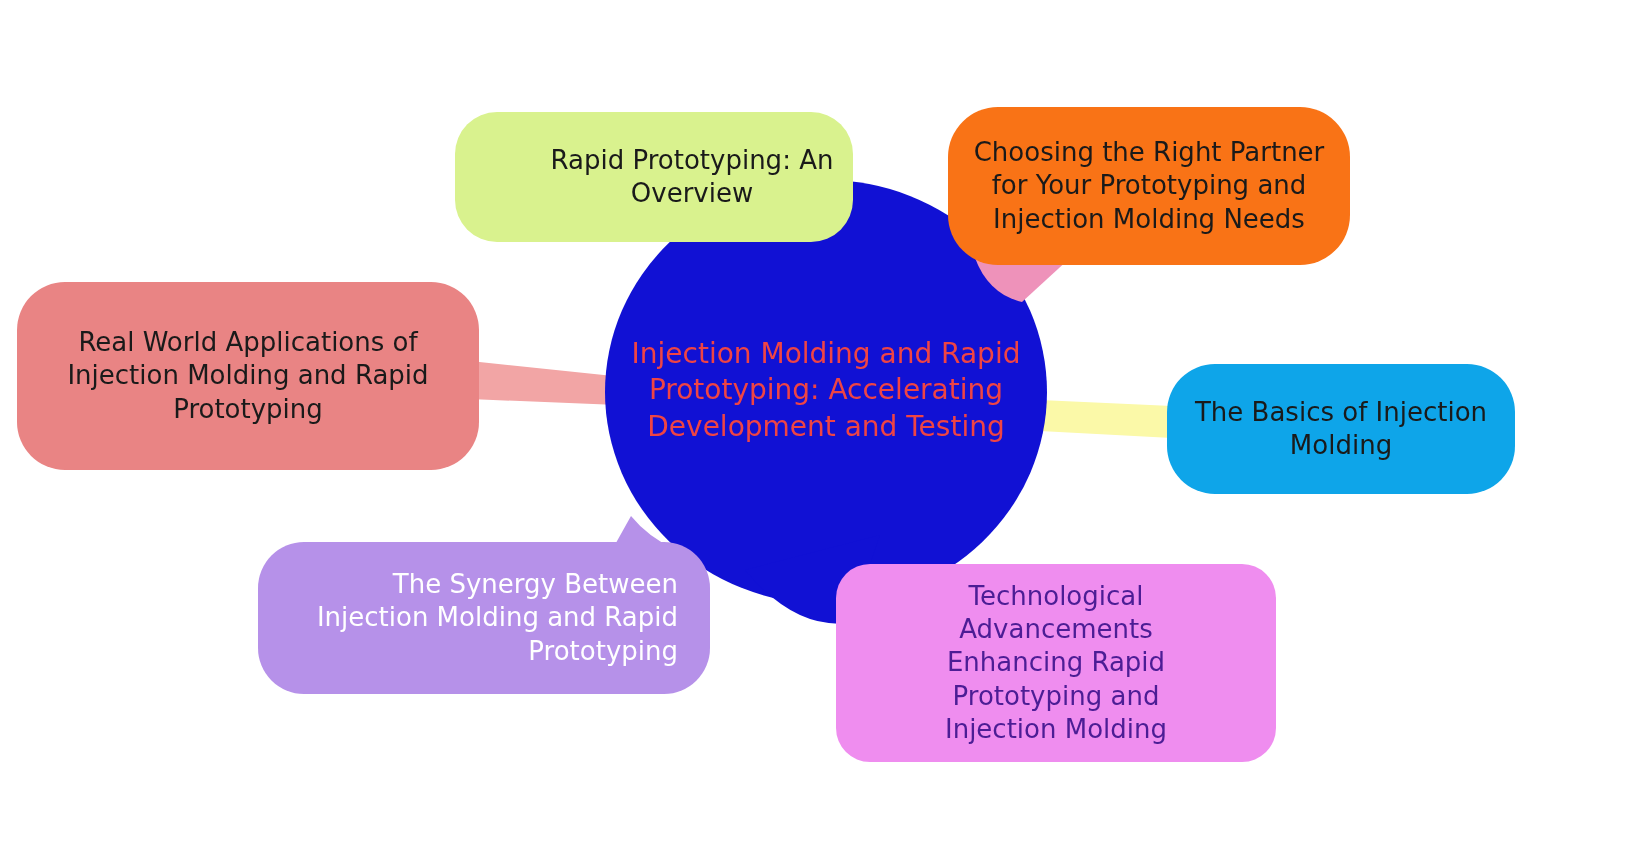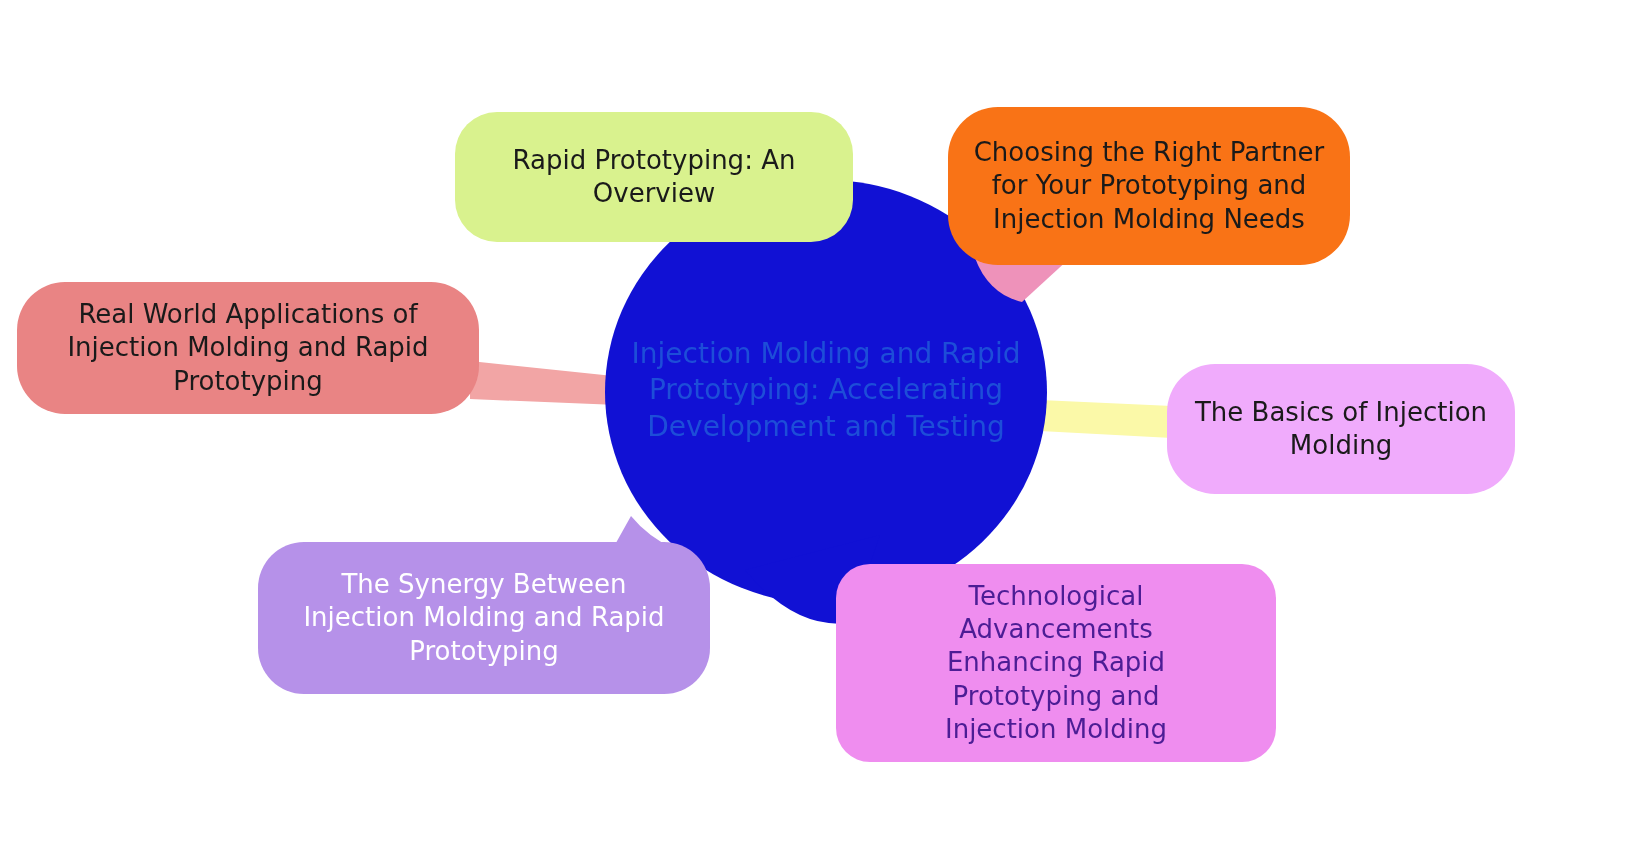--- a/index.html
+++ b/index.html
@@ -27,28 +27,28 @@
     color: #1a1a1a;
   }
   .node span { display: inline-block; }
 
   #node-green   { left: 455px;  top: 112px; width: 398px; height: 130px; border-radius: 42px; }
   #node-green span   { max-width: 322px; }
 
   #node-pink    { left: 948px;  top: 107px; width: 402px; height: 158px; border-radius: 50px; }
   #node-pink span    { max-width: 382px; }
 
-  #node-salmon  { left: 17px;   top: 282px; width: 462px; height: 132px; border-radius: 48px; }
+  #node-salmon  { left: 17px;   top: 282px; width: 462px; height: 188px; border-radius: 48px; }
   #node-salmon span  { max-width: 390px; }
 
   #node-yellow  { left: 1167px; top: 364px; width: 348px; height: 130px; border-radius: 48px; }
   #node-yellow span  { max-width: 326px; }
 
   #node-purple  { left: 258px;  top: 542px; width: 452px; height: 152px; border-radius: 46px; }
-  #node-purple span  { max-width: 388px; }
+  #node-purple span  { max-width: 388px; text-align: right; }
 
   #node-magenta { left: 836px;  top: 564px; width: 440px; height: 198px; border-radius: 34px; }
   #node-magenta span { max-width: 324px; }
 
   .center-label {
     position: absolute;
     left: 606px; top: 336px;
     width: 440px;
     text-align: center;
     font-size: 28px;
@@ -68,41 +68,41 @@
 
     <ellipse cx="826" cy="392" rx="221" ry="212" fill="#1111d4"></ellipse>
 
     <path d="M 745 570 Q 795 630 850 623 L 880 535 Z" fill="#1111d4"></path>
 
     <path d="M 975 258 L 1070 258 L 1022 302 C 1000 297 984 282 975 258 Z" fill="#ee92ba"></path>
 
     <path d="M 612 550 L 631 516 Q 648 537 676 550 Z" fill="#b691e9"></path>
   </svg>
 
-  <div class="node" id="node-green" style="background-color: rgb(217, 242, 142);">
+  <div class="node" id="node-green" style="background-color: rgb(217, 242, 142); justify-content: flex-end;">
     <span style="color: rgb(26, 26, 26);">Rapid Prototyping: An Overview</span>
   </div>
 
   <div class="node" id="node-pink" style="background-color: #f97316;">
     <span style="color: rgb(26, 26, 26);">Choosing the Right Partner for Your Prototyping and Injection Molding Needs</span>
   </div>
 
   <div class="node" id="node-salmon" style="background-color: rgb(233, 132, 132);">
     <span style="color: rgb(26, 26, 26);">Real World Applications of Injection Molding and Rapid Prototyping</span>
   </div>
 
-  <div class="node" id="node-yellow" style="background-color: #f0abfc;">
+  <div class="node" id="node-yellow" style="background-color: #0ea5e9;">
     <span style="color: rgb(26, 26, 26);">The Basics of Injection Molding</span>
   </div>
 
   <div class="node" id="node-purple" style="background-color: rgb(182, 145, 233);">
     <span style="color: rgb(255, 255, 255);">The Synergy Between Injection Molding and Rapid Prototyping</span>
   </div>
 
   <div class="node" id="node-magenta" style="background-color: rgb(239, 141, 239);">
     <span style="color: #4c1d95;">Technological Advancements Enhancing Rapid Prototyping and Injection Molding</span>
   </div>
 
-  <div class="center-label" style="color: #1d4ed8;">
+  <div class="center-label" style="color: #ef4444;">
     <span>Injection Molding and Rapid Prototyping: Accelerating Development and Testing</span>
   </div>
 
 </div>
 
 </body></html>

